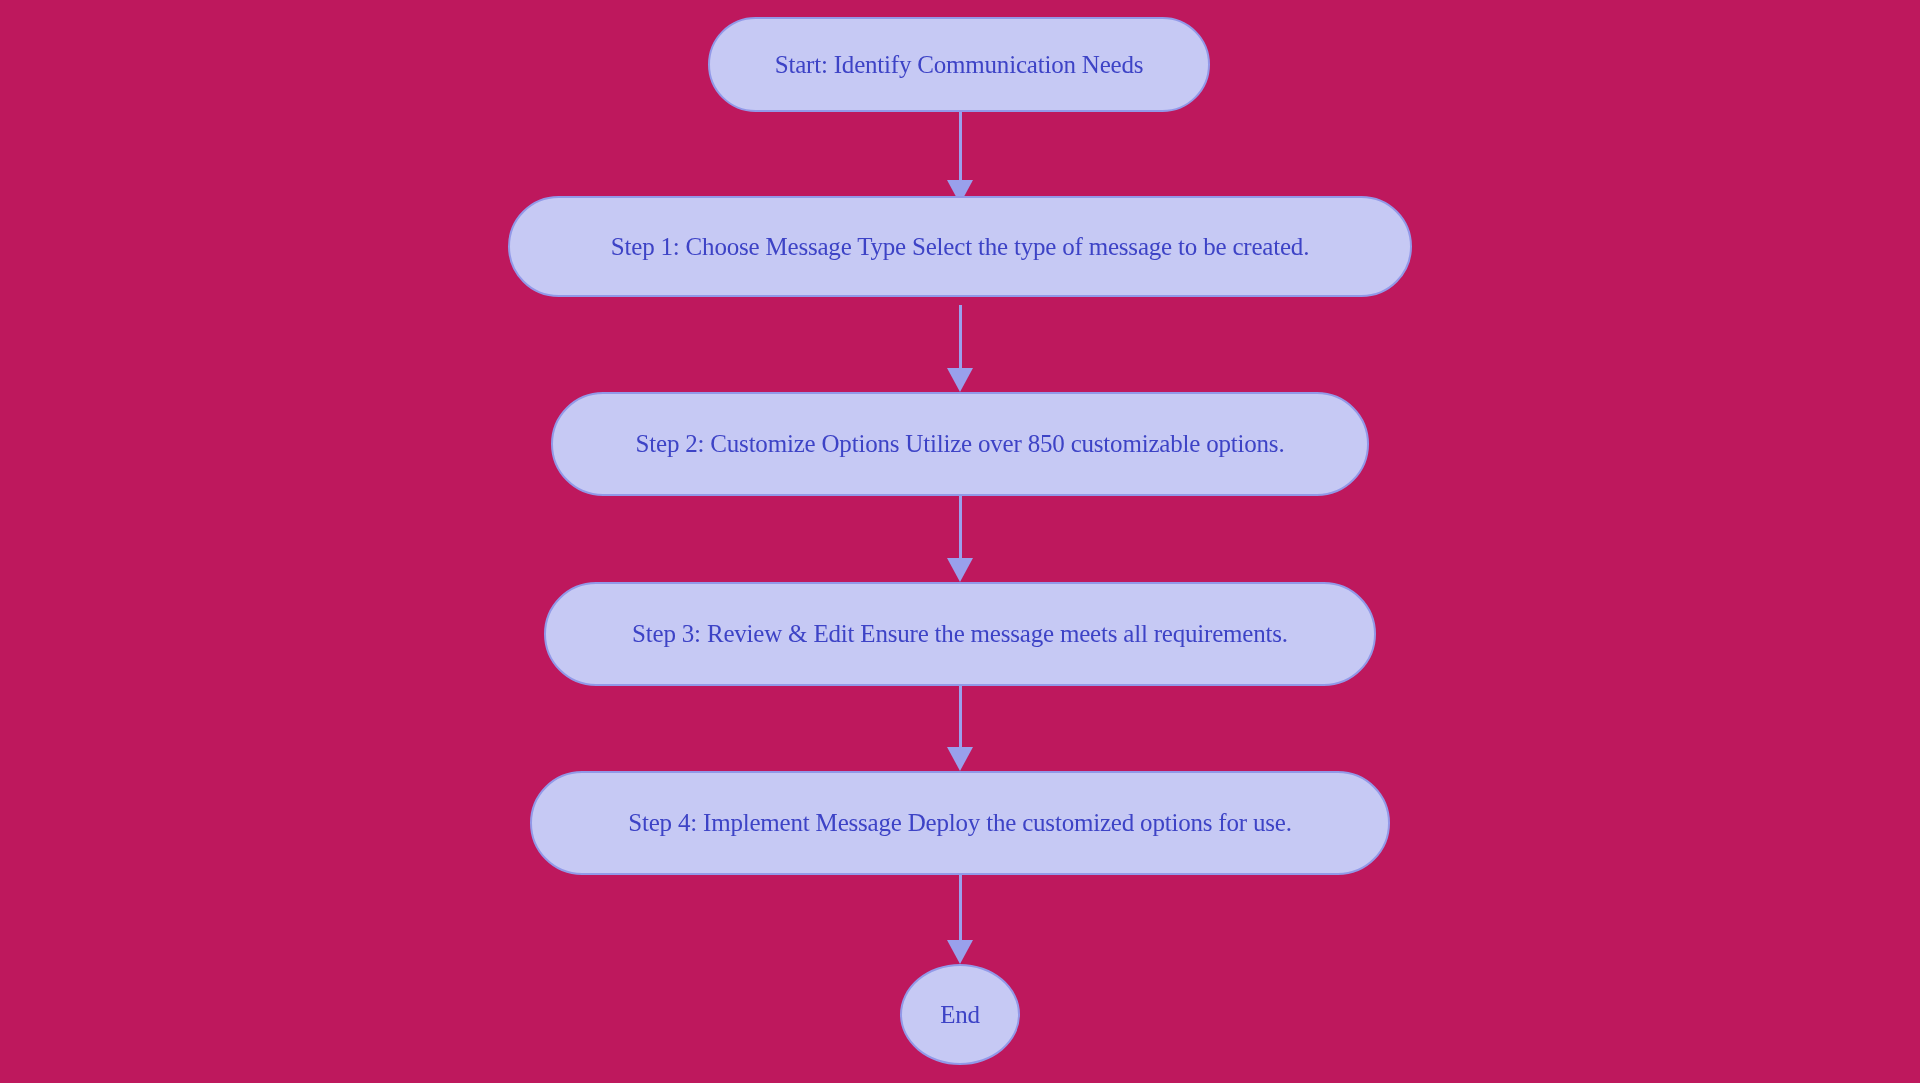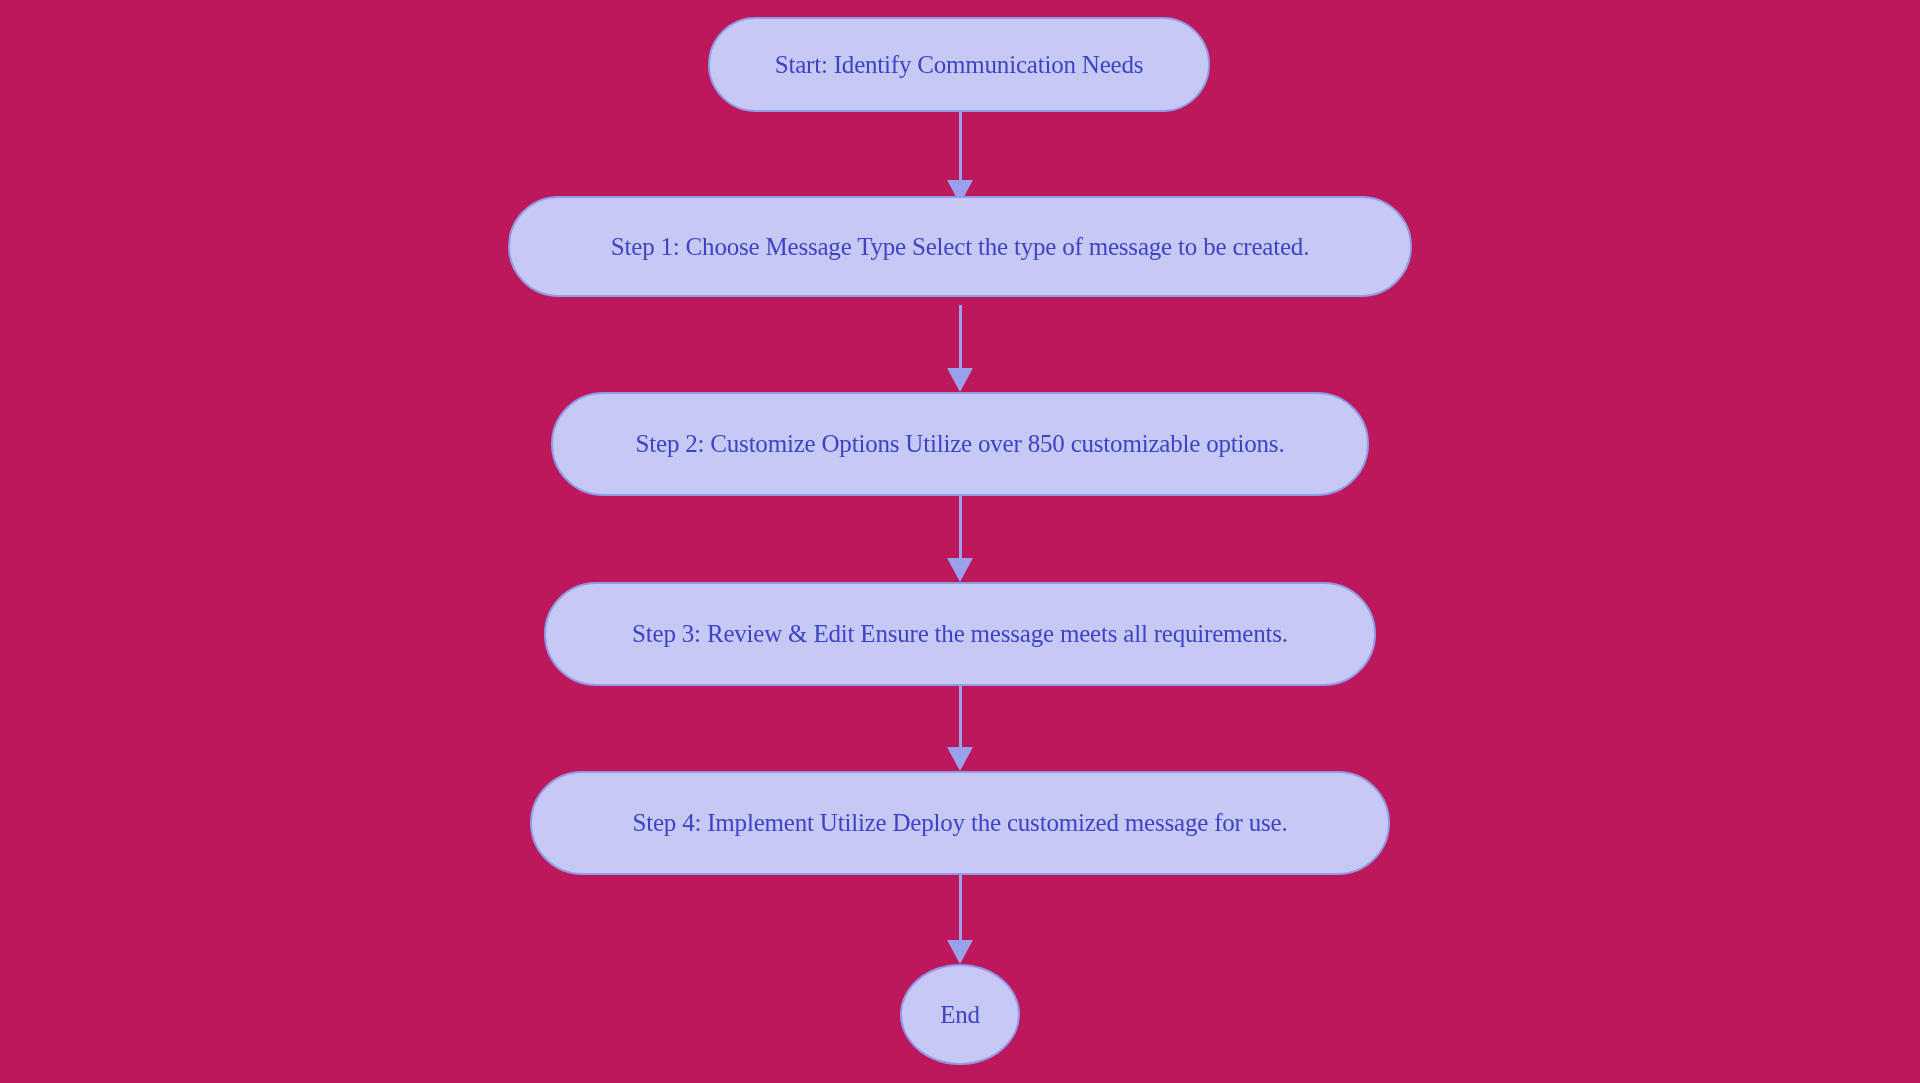--- a/index.html
+++ b/index.html
@@ -105,21 +105,21 @@
   <div class="node terminator" id="node-step3">
     <span>Step 3: Review &amp; Edit Ensure the message meets all requirements.</span>
   </div>
 
   <div class="arrow" id="arrow-4">
     <div class="line"></div>
     <div class="head"></div>
   </div>
 
   <div class="node terminator" id="node-step4">
-    <span>Step 4: Implement Utilize Deploy the customized message for use.</span>
+    <span>Step 4: Implement Message Deploy the customized options for use.</span>
   </div>
 
   <div class="arrow" id="arrow-5">
     <div class="line"></div>
     <div class="head"></div>
   </div>
 
   <div class="node circle" id="node-end">
     <span>End</span>
   </div>

